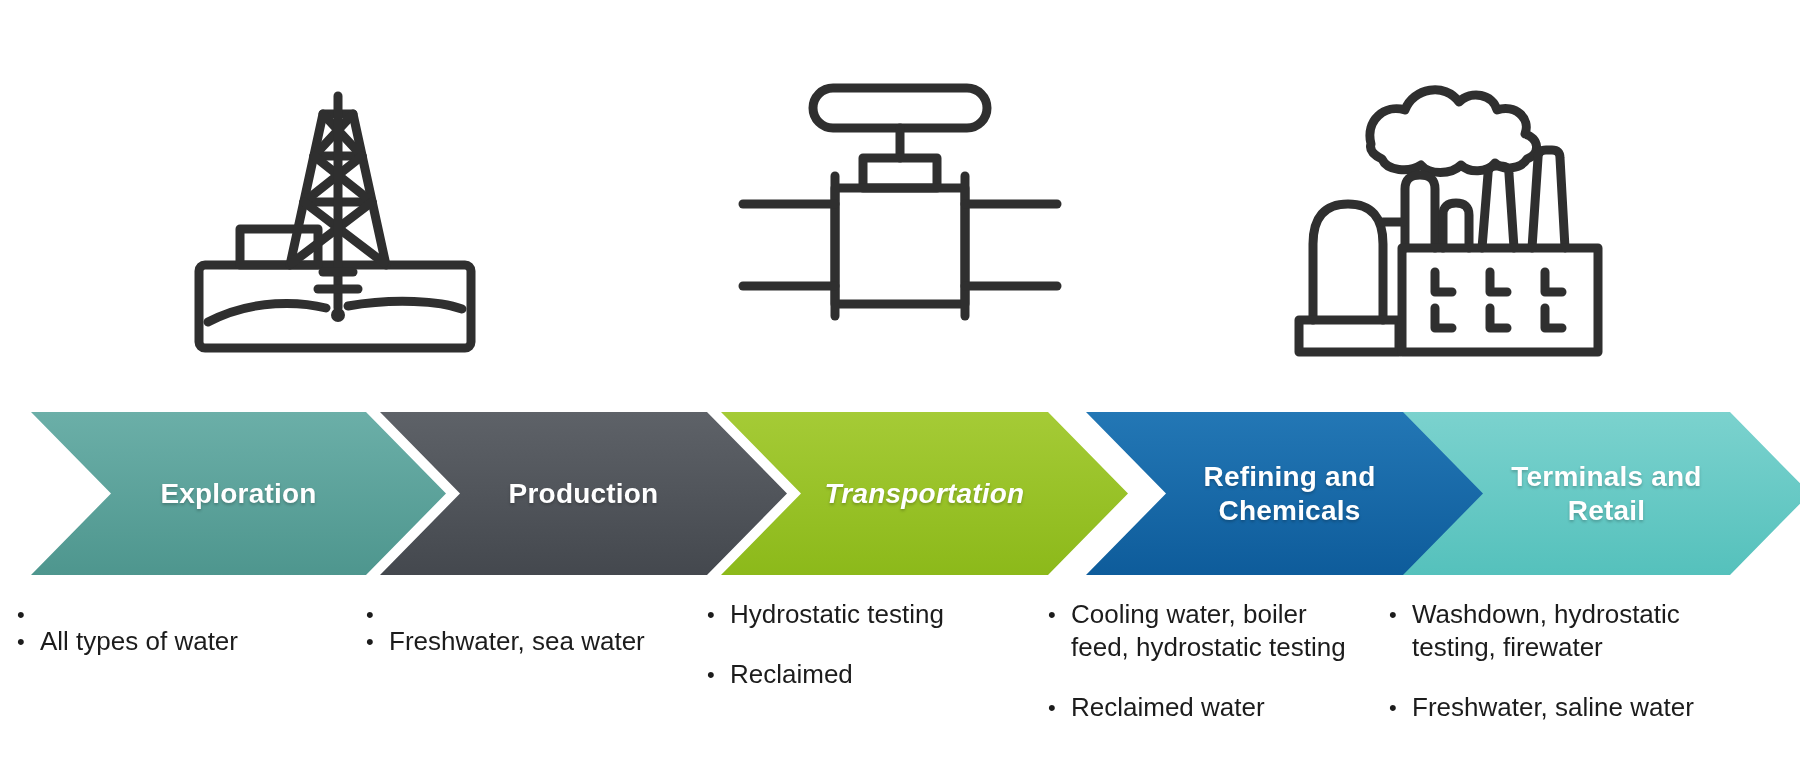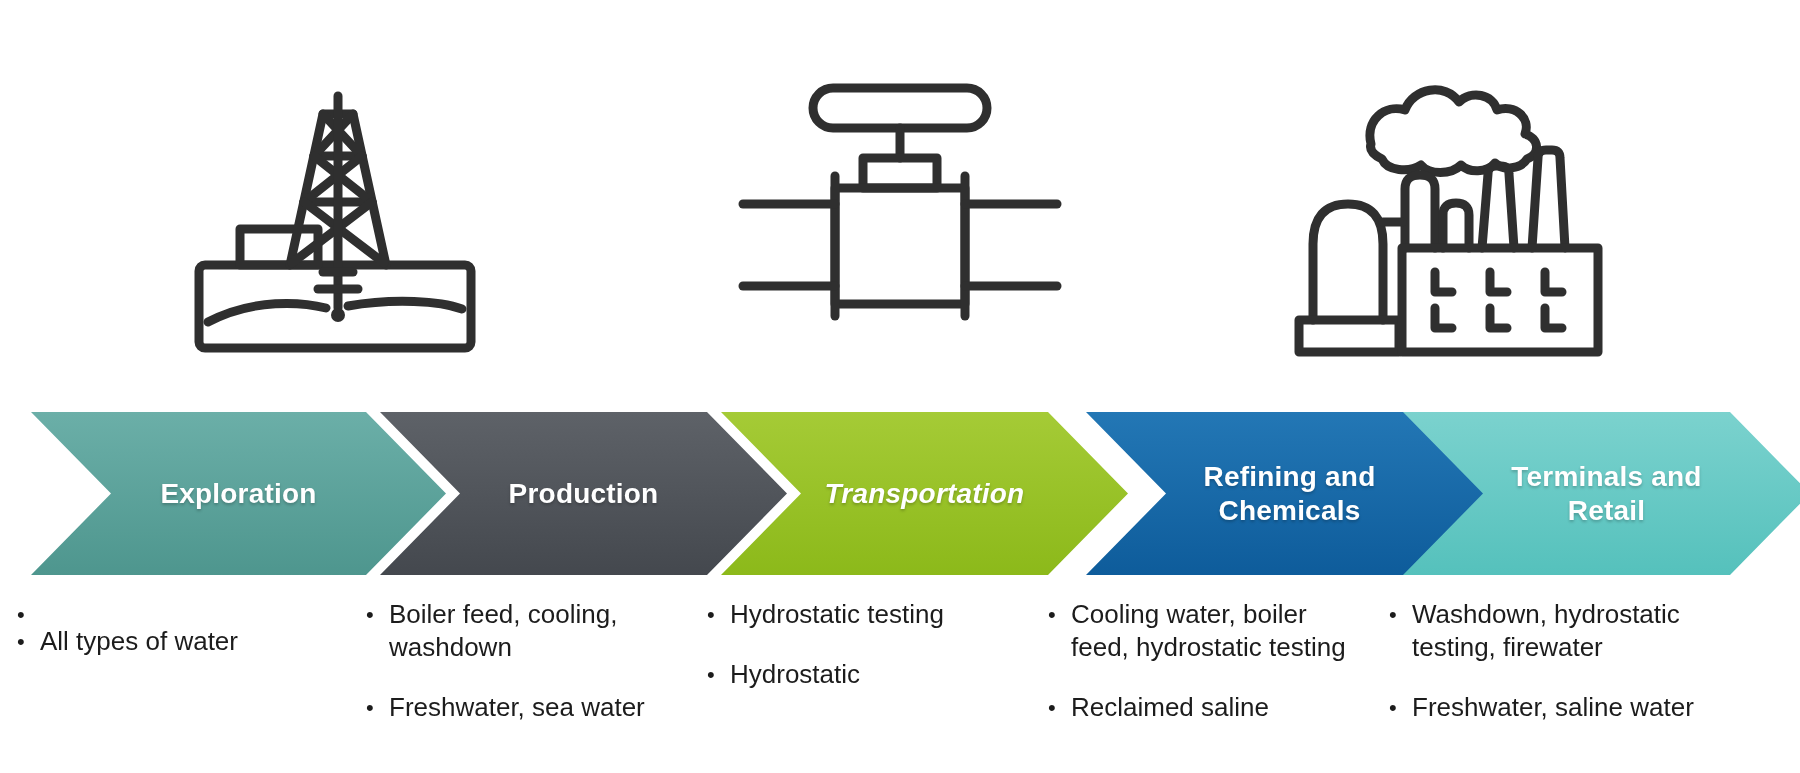--- a/index.html
+++ b/index.html
@@ -118,32 +118,31 @@
 Retail</div>
       </div>
     </div>
 
   <div class="bullets">
       <div class="bcol" style="left: 15px;">
         <div class="bitem"><span class="dot">•</span></div>
         <div class="bitem"><span class="dot">•</span><span>All types of water</span></div>
       </div>
       <div class="bcol" style="left: 364px;">
-        <div class="bitem"><span class="dot">•</span><span>Boiler feed, cooling,
-washdown</span></div>
+        <div class="bitem"><span class="dot">•</span></div>
         <div class="bitem"><span class="dot">•</span><span>Freshwater, sea water</span></div>
       </div>
       <div class="bcol" style="left: 705px;">
         <div class="bitem"><span class="dot">•</span><span>Hydrostatic testing</span></div>
-        <div class="bitem"><span class="dot">•</span><span>Hydrostatic</span></div>
+        <div class="bitem"><span class="dot">•</span><span>Reclaimed</span></div>
       </div>
       <div class="bcol" style="left: 1046px;">
         <div class="bitem"><span class="dot">•</span><span>Cooling water, boiler
 feed, hydrostatic testing</span></div>
-        <div class="bitem"><span class="dot">•</span><span>Reclaimed saline</span></div>
+        <div class="bitem"><span class="dot">•</span><span>Reclaimed water</span></div>
       </div>
       <div class="bcol" style="left: 1387px;">
         <div class="bitem"><span class="dot">•</span><span>Washdown, hydrostatic
 testing, firewater</span></div>
         <div class="bitem"><span class="dot">•</span><span>Freshwater, saline water</span></div>
       </div>
     </div>
 
 </div>
 

